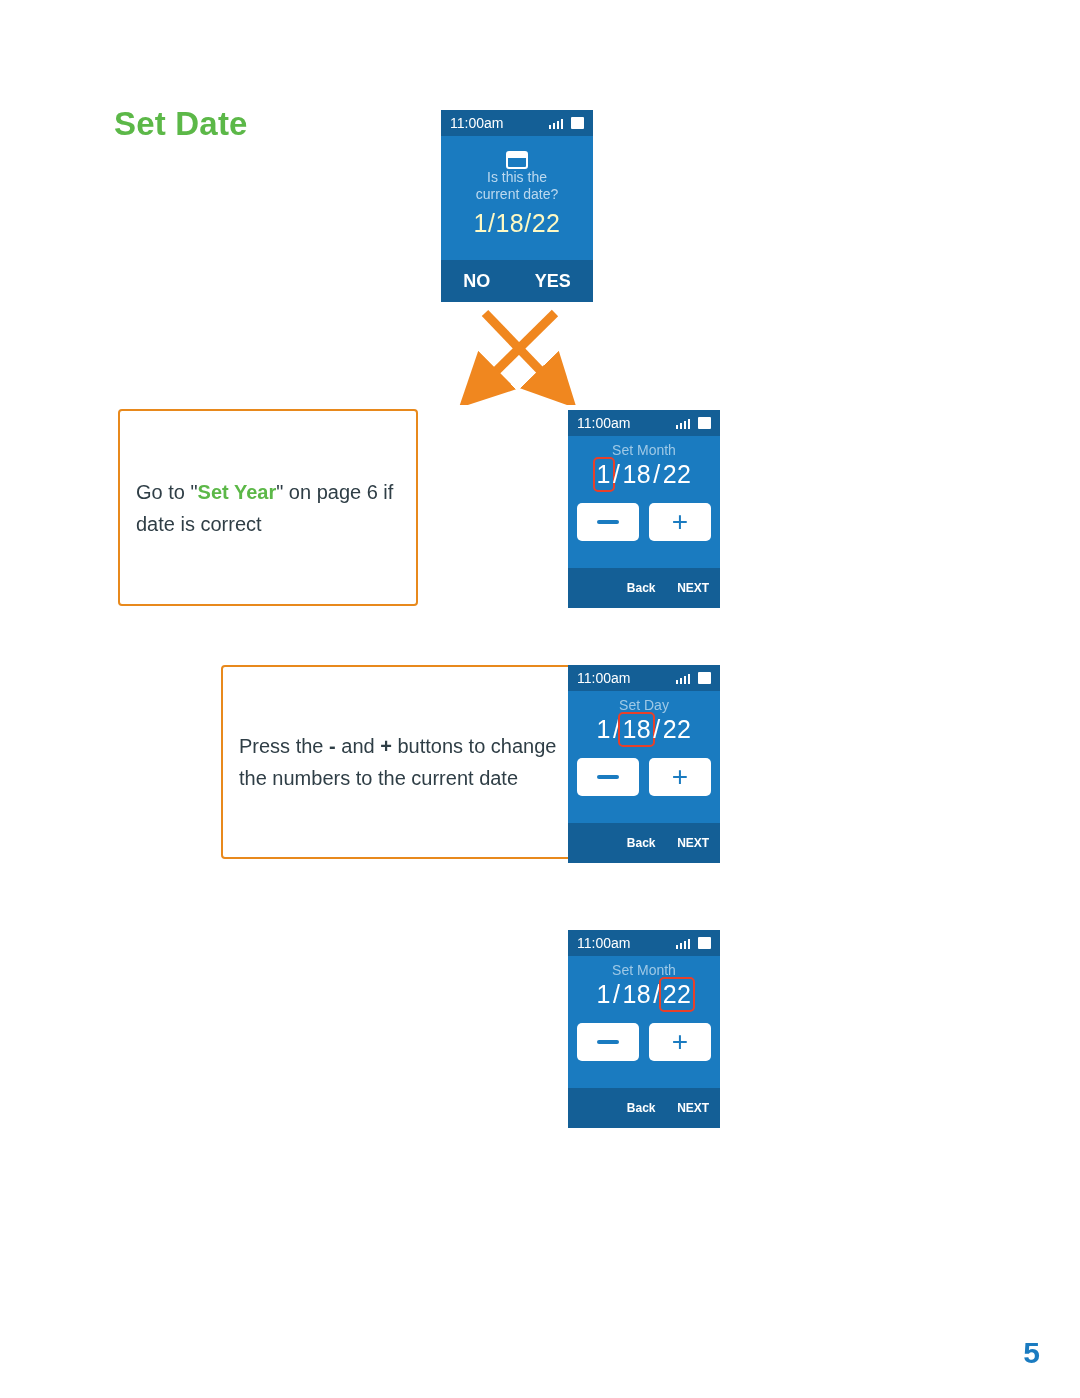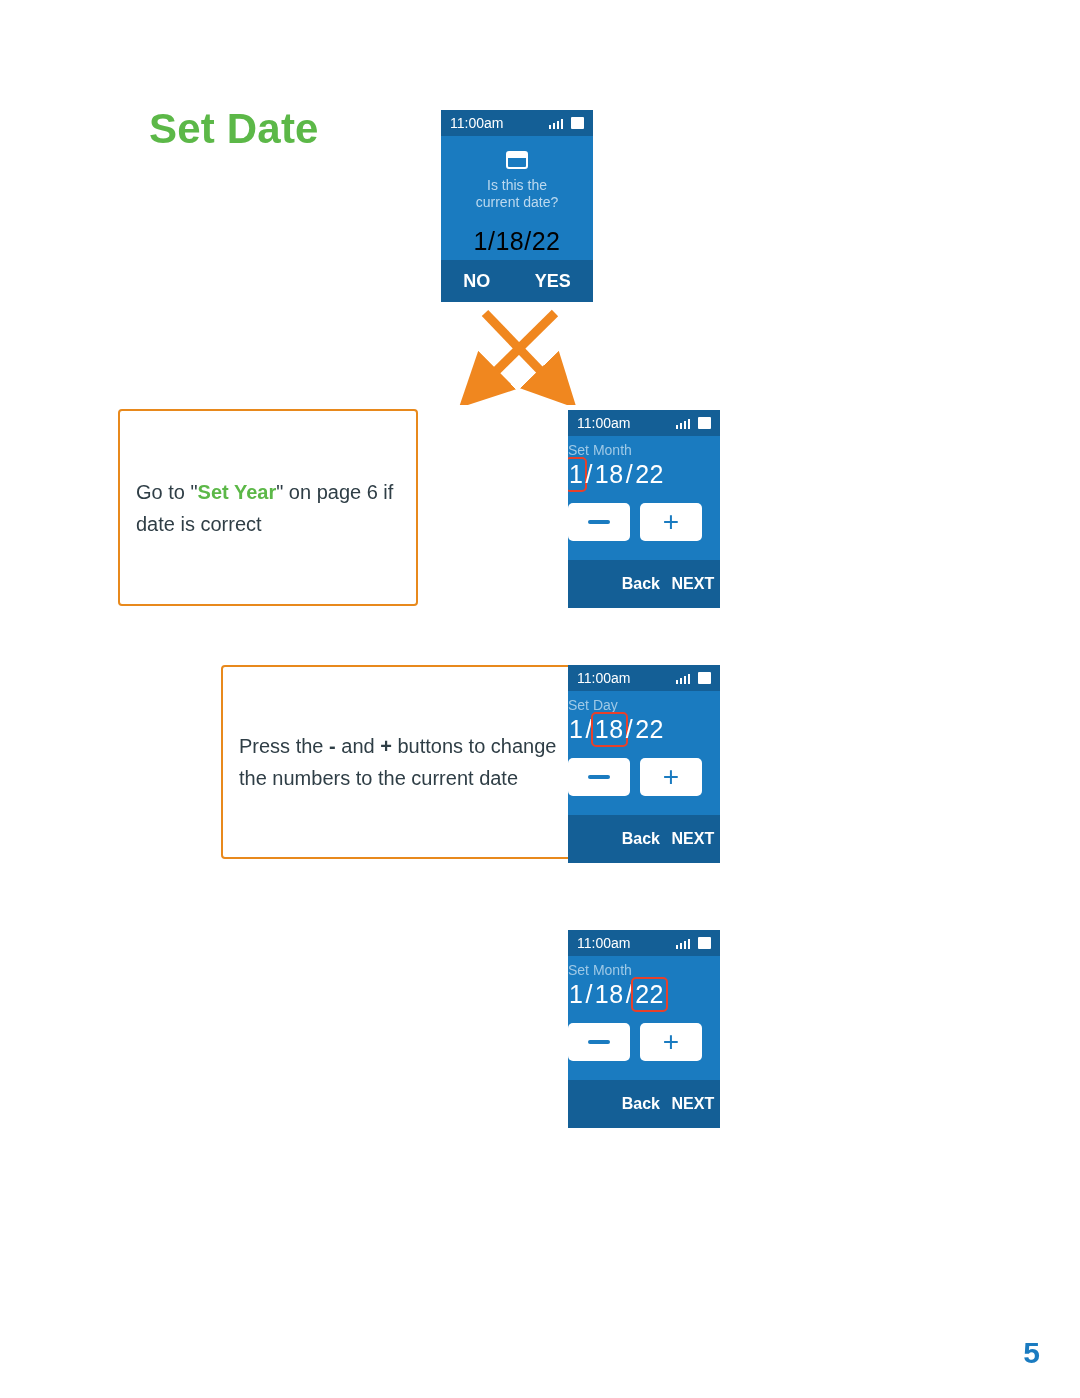--- a/index.html
+++ b/index.html
@@ -18,25 +18,24 @@
   .page {
     position: absolute;
     inset: 0;
   }
 
   
   .page-title {
     position: absolute;
     left: 114px;
     top: 105px;
-    font-size: 42px;
+    font-size: 33px;
     font-weight: bold;
     color: #5cb848;
     letter-spacing: 0.2px;
-    margin-left: 35px;
   }
 
   
   .page-number {
     position: absolute;
     right: 40px;
     bottom: 28px;
     font-size: 30px;
     font-weight: bold;
     color: #1a7bc0;
@@ -107,29 +106,28 @@
     box-sizing: border-box;
   }
   .cal-icon::before {
     content: "";
     position: absolute;
     left: 0; right: 0; top: 0;
     height: 5px;
     background: #ffffff;
   }
   .confirm-q {
-    margin-top: 8px;
     color: #bcd9ef;
     font-size: 14px;
     line-height: 17px;
     text-align: center;
   }
   .confirm-date {
-    margin-top: 16px;
-    color: #000000;
+    margin-top: 6px;
+    color: #fef9c3;
     font-size: 25px;
     letter-spacing: 0.5px;
     text-align: right;
   }
   .confirm-actions {
     position: absolute;
     left: 0; right: 0; bottom: 0;
     height: 42px;
     background: #145f96;
     display: flex;
@@ -144,20 +142,21 @@
   
   .setter {
     width: 152px;
     height: 198px;
   }
   .setter .body {
     height: calc(100% - 26px);
     position: relative;
     display: flex;
     flex-direction: column;
+    align-items: center;
     border-radius: 17px;
   }
   .setter .set-label {
     margin-top: 6px;
     color: #9fc9e6;
     font-size: 14px;
   }
   .setter .date-row {
     margin-top: 2px;
     color: #ffffff;
@@ -192,27 +191,27 @@
   }
   .pmbtn .dash {
     width: 22px;
     height: 4px;
     background: #1a7bc0;
     border-radius: 2px;
   }
   .setter-actions {
     position: absolute;
     left: 0; right: 0; bottom: 0;
-    height: 48px;
+    height: 40px;
     background: #145f96;
     display: flex;
     align-items: center;
     justify-content: space-around;
     color: #ffffff;
-    font-size: 16px;
+    font-size: 12px;
     font-weight: bold;
     padding-left: 48px;
   }
   .setter-actions span { padding: 0 4px; }
 
   #device-month { left: 568px; top: 410px; }
   #device-day   { left: 568px; top: 665px; }
   #device-year  { left: 568px; top: 930px; }
 
   

